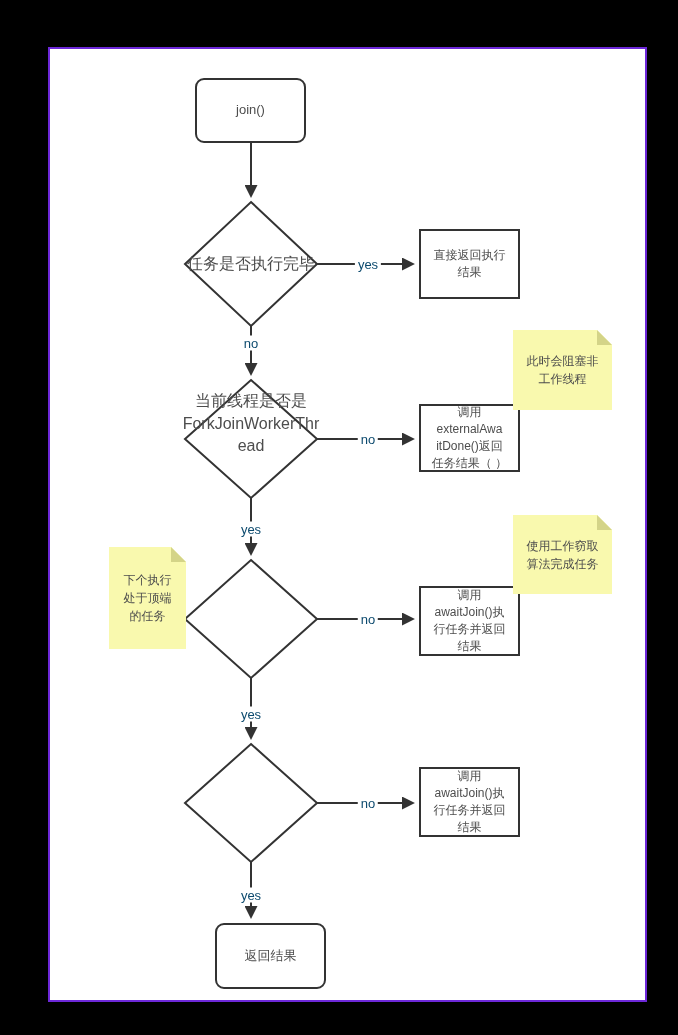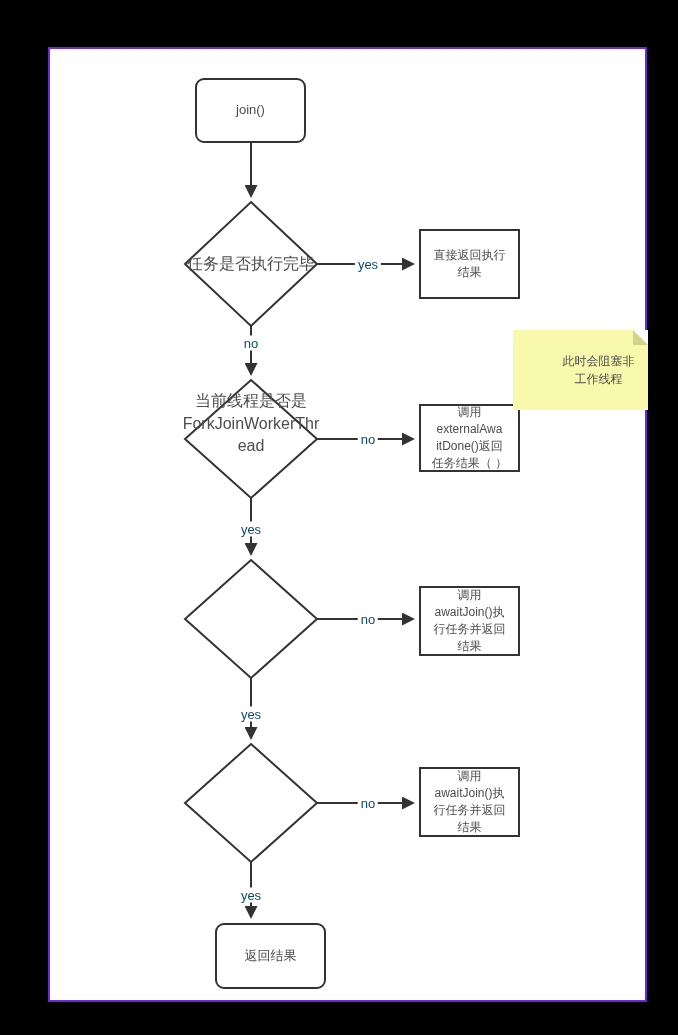--- a/index.html
+++ b/index.html
@@ -26,21 +26,21 @@
   .rounded{border-radius:9px;font-size:13px;}
   
   .elabel{
     position:absolute;z-index:4;transform:translate(-50%,-50%);
     background:#fff;padding:0 3px;font-size:13px;color:#0c4a6e;
   }
   
   .note{
     position:absolute;z-index:5;background:#f9f9ae;
     display:flex;align-items:center;justify-content:center;text-align:center;
-    font-size:12px;line-height:1.5;white-space:pre-line;color:#4d4d4d;padding-left:36px;
+    font-size:12px;line-height:1.5;white-space:pre-line;color:#4d4d4d;
   }
   .note .cut{
     position:absolute;top:0;right:0;width:0;height:0;
     border-top:15px solid #fff;border-left:15px solid transparent;
   }
   .note .fold{
     position:absolute;top:0;right:0;width:0;height:0;
     border-bottom:15px solid #d4d488;border-right:15px solid transparent;
   }
 </style>
@@ -103,14 +103,27 @@
   <div class="elabel" style="left:201px;top:665px;">yes</div>
   <div class="elabel" style="left:318px;top:754px;">no</div>
   <div class="elabel" style="left:201px;top:846px;">yes</div>
 
   <div class="note" style="left:463px;top:281px;width:99px;height:80px;">
     <span class="cut"></span>
     <span class="fold"></span>
     <span>此时会阻塞非
 工作线程</span>
   </div>
+  <div class="note" style="left:59px;top:498px;width:77px;height:102px;">
+    <span class="cut"></span>
+    <span class="fold"></span>
+    <span>下个执行
+处于顶端
+的任务</span>
+  </div>
+  <div class="note" style="left:463px;top:466px;width:99px;height:79px;">
+    <span class="cut"></span>
+    <span class="fold"></span>
+    <span>使用工作窃取
+算法完成任务</span>
+  </div>
 
 </div>
 
 </body></html>

